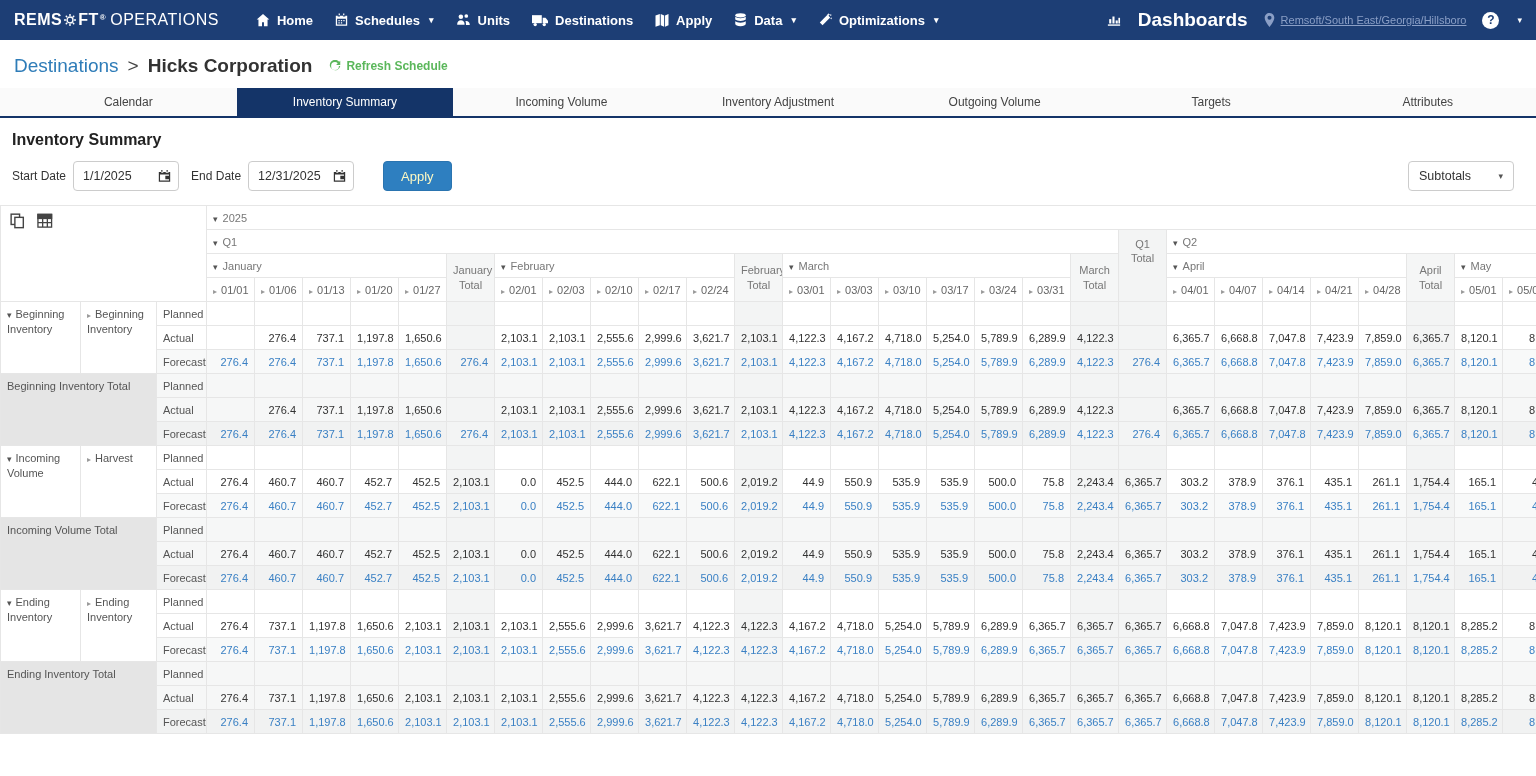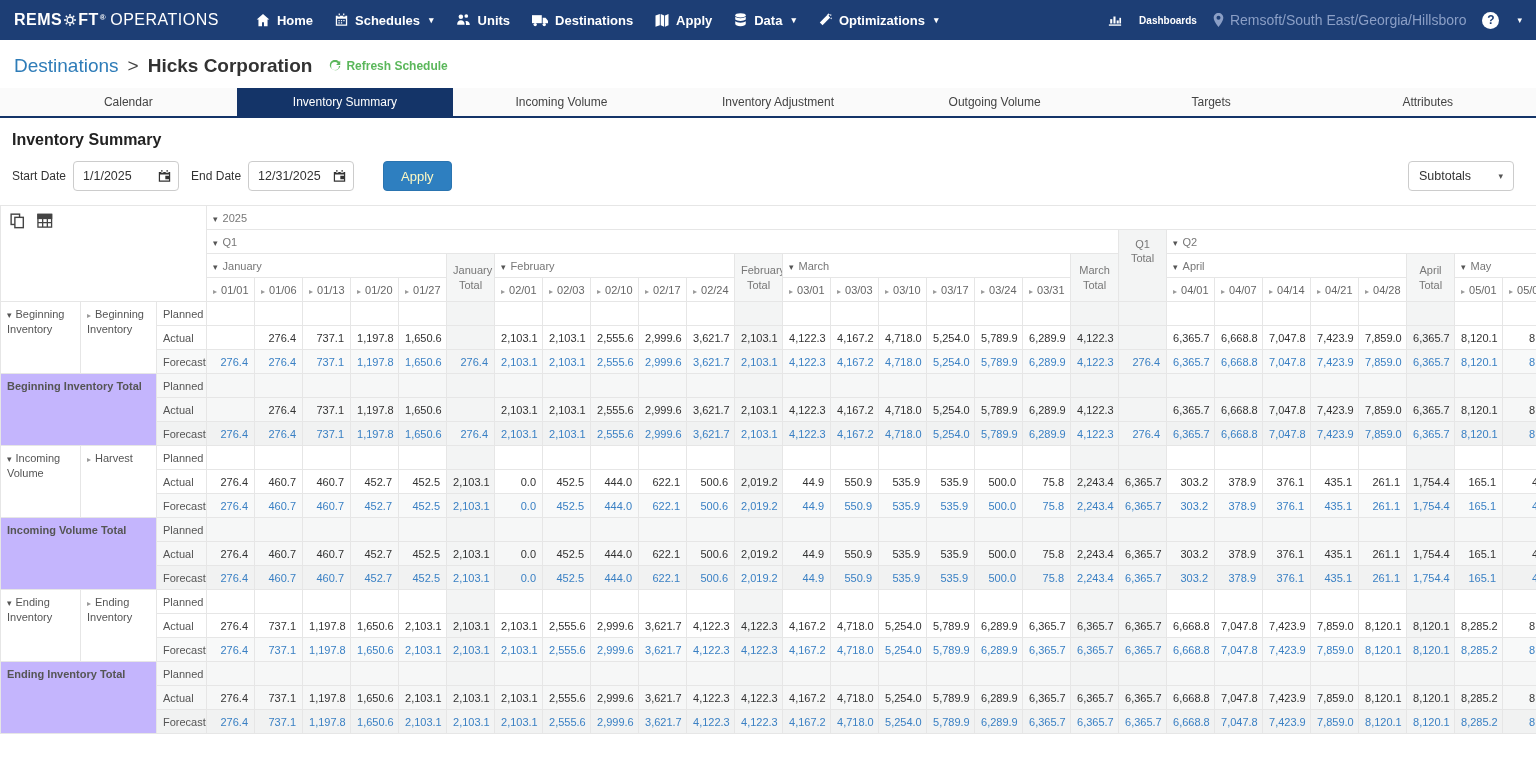--- a/index.html
+++ b/index.html
@@ -13,22 +13,22 @@
 
   
   .navbar { height:40px; background:#1d3e75; display:flex; align-items:center; padding:0 14px; color:#fff; }
   .brand { display:flex; align-items:center; font-weight:bold; font-size:16px; letter-spacing:.5px; margin-right:26px; white-space:nowrap; cursor:pointer; }
   .brand .gear { margin:0 1px; }
   .brand sup { font-size:8px; margin:-6px 4px 0 1px; }
   .nav-items { display:flex; height:40px; }
   .nav-item { display:flex; align-items:center; gap:7px; padding:0 11px; font-size:13px; font-weight:bold; cursor:pointer; white-space:nowrap; }
   .caret { font-size:9px; line-height:1; margin-left:2px; }
   .nav-right { margin-left:auto; display:flex; align-items:center; gap:16px; }
-  .nav-dash { display:flex; align-items:center; gap:17px; font-size:10px; font-weight:bold; cursor:pointer; }
-  .nav-loc { display:flex; align-items:center; gap:6px; font-size:14px; color:#8b9fc6; cursor:pointer; }
+  .nav-dash { display:flex; gap:17px; font-size:19px; font-weight:bold; cursor:pointer; }
+  .nav-loc { display:flex; align-items:center; gap:6px; font-size:11px; color:#8b9fc6; cursor:pointer;text-decoration:underline; }
   .help-badge { width:17px; height:17px; border-radius:50%; background:#fff; color:#1d3e75; font-size:12px; font-weight:bold; display:flex; align-items:center; justify-content:center; cursor:pointer; }
 
   
   .bc-row { display:flex; align-items:center; padding:15px 14px 11px; gap:9px; }
   .bc-link { color:#2e7cb8; font-size:19px; cursor:pointer; }
   .bc-sep { color:#444; font-size:19px; }
   .bc-current { color:#333; font-size:19px; font-weight:bold; }
   .refresh-link { display:flex; align-items:center; gap:5px; color:#5bb75b; font-size:12px; font-weight:bold; margin-left:8px; cursor:pointer; }
 
   
@@ -58,21 +58,21 @@
   .pivot th.day { color:#666; }
   .pivot th.day .leaf, .pivot td .leaf { color:#999; font-size:8px; margin-right:4px; }
   .pivot th.totalhead { text-align:center; white-space:normal; line-height:1.3; background:#f5f6f6; color:#777; vertical-align:middle; }
   .pivot td.num { text-align:right; color:#333; }
   .pivot tr.forecast td.num { color:#3a80c4; }
   .pivot tr.forecast td { background:#f8f9f9; }
   .pivot tr.g td { background:#f6f7f7; }
   .pivot tr.g.forecast td { background:#f1f2f2; }
   .pivot td.cat, .pivot td.item { vertical-align:top; color:#555; white-space:normal; line-height:1.35; padding-top:5px; background:#fff; cursor:pointer; }
   .pivot td.cat .exp { color:#555; font-size:9px; margin-right:4px; }
-  .pivot tr.g td.cat { background:#c4b5fd; cursor:default;font-weight:bold; }
+  .pivot tr.g td.cat { background:#e5e5e5; cursor:default; }
   .pivot td.measure { color:#555; background:#fff; }
   .pivot tr.forecast td.measure { background:#f8f9f9; }
   .pivot tr.g td.measure { background:#f6f7f7; }
   .pivot tr.g.forecast td.measure { background:#f1f2f2; }
   .pivot td.totalcol, .pivot th.qtotal { background:#f3f4f4 !important; }
   .pivot th.qtotal { text-align:center; white-space:normal; vertical-align:top; padding-top:7px; line-height:1.3; }
 </style>
 </head>
 <body>
 

